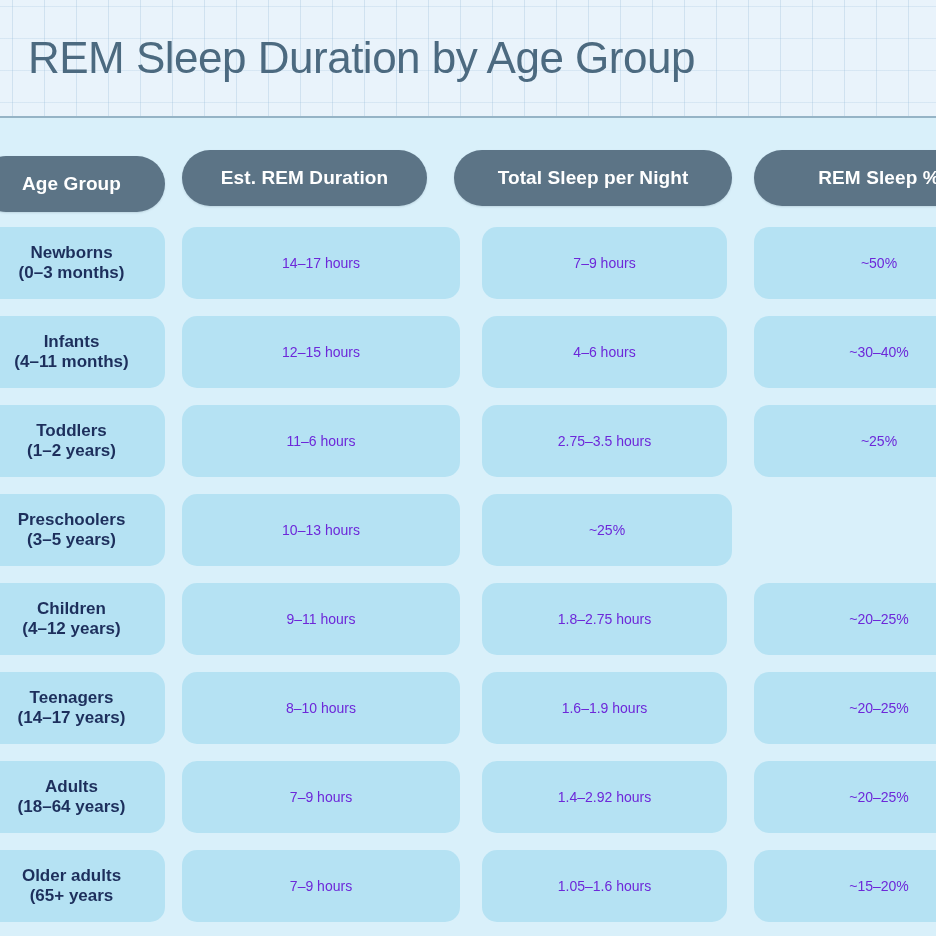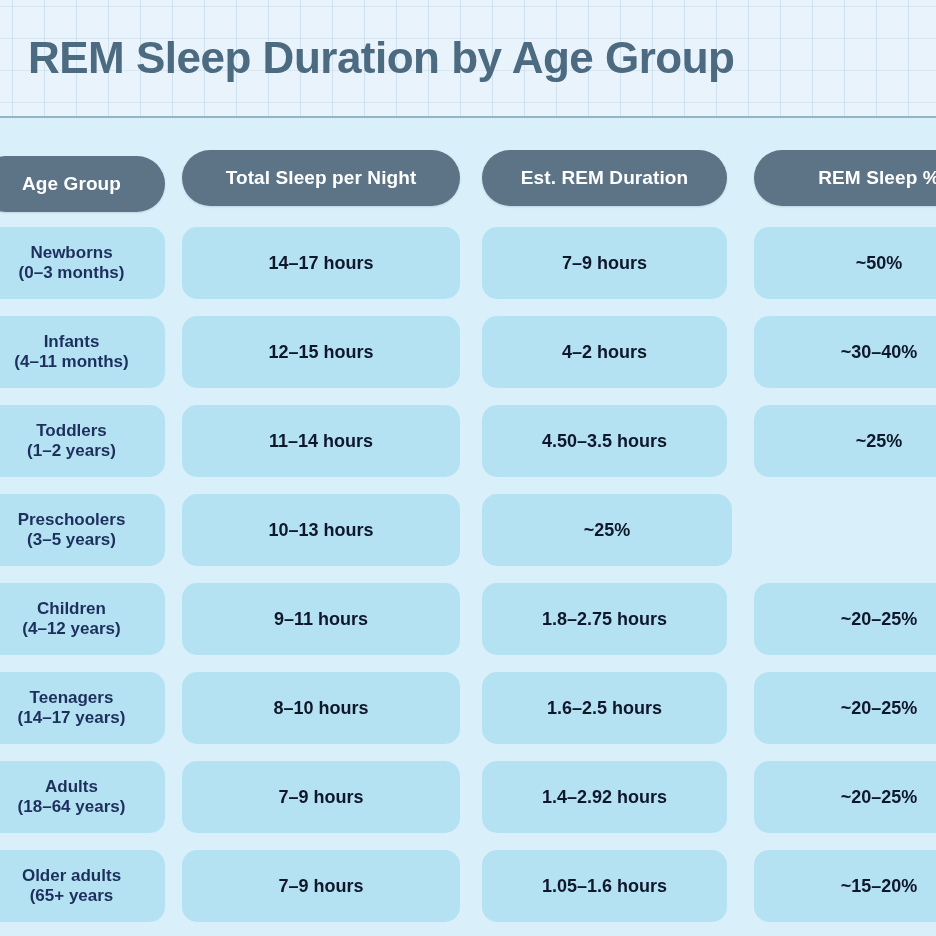--- a/index.html
+++ b/index.html
@@ -39,21 +39,21 @@
     box-sizing: border-box;
     border-bottom: 2px solid #96b4c6;
     overflow: hidden;
   }
 
   .title-text {
     position: absolute;
     left: 28px;
     top: 30px;
     font-size: 44px;
-    font-weight: bold;
+    font-weight: normal;
     letter-spacing: -0.5px;
     color: #4c6a80;
     white-space: nowrap;
     line-height: 56px;
   }
 
   
   .table-area {
     position: absolute;
     left: 0;
@@ -118,23 +118,23 @@
     background: #b5e2f3;
   }
   .data-pill.name {
     background: #b5e2f3;
     color: #1d2f5c;
     font-size: 17px;
     font-weight: bold;
     line-height: 20px;
   }
   .data-pill.value {
-    color: #0f172a;
-    font-size: 18px;
-    font-weight: bold;
+    color: #6d28d9;
+    font-size: 14px;
+    font-weight: normal;
     line-height: 22px;
   }
 
   .name-lines {
     display: block;
     width: 100%;
     text-align: center;
     white-space: nowrap;
   }
   .name-lines .l1 { display: block; }
@@ -147,22 +147,22 @@
 
   <div class="title-band">
     <div class="title-text">REM Sleep Duration by Age Group</div>
   </div>
 
   <div class="table-area">
     <div class="table-inner">
 
       <div class="row header-row">
         <div class="cell header-pill col-0">Age Group</div>
+        <div class="cell header-pill col-2">Est. REM Duration</div>
         <div class="cell header-pill col-1">Total Sleep per Night</div>
-        <div class="cell header-pill col-2">Est. REM Duration</div>
         <div class="cell header-pill col-3">REM Sleep %</div>
       </div>
 
       <div class="row data-row" style="top:93px;">
         <div class="cell data-pill name col-0">
           <span class="name-lines">
             <span class="l1">Newborns</span>
             <span class="l2">(0–3 months)</span>
           </span>
         </div>
@@ -172,33 +172,33 @@
       </div>
 
       <div class="row data-row" style="top:182px;">
         <div class="cell data-pill name col-0">
           <span class="name-lines">
             <span class="l1">Infants</span>
             <span class="l2">(4–11 months)</span>
           </span>
         </div>
         <div class="cell data-pill value col-1">12–15 hours</div>
-        <div class="cell data-pill value col-2">4–2 hours</div>
+        <div class="cell data-pill value col-2">4–6 hours</div>
         <div class="cell data-pill value col-3">~30–40%</div>
       </div>
 
       <div class="row data-row" style="top:271px;">
         <div class="cell data-pill name col-0">
           <span class="name-lines">
             <span class="l1">Toddlers</span>
             <span class="l2">(1–2 years)</span>
           </span>
         </div>
-        <div class="cell data-pill value col-1">11–14 hours</div>
-        <div class="cell data-pill value col-2">4.50–3.5 hours</div>
+        <div class="cell data-pill value col-1">11–6 hours</div>
+        <div class="cell data-pill value col-2">2.75–3.5 hours</div>
         <div class="cell data-pill value col-3">~25%</div>
       </div>
 
       <div class="row data-row" style="top:360px;">
         <div class="cell data-pill name col-0">
           <span class="name-lines">
             <span class="l1">Preschoolers</span>
             <span class="l2">(3–5 years)</span>
           </span>
         </div>
@@ -219,21 +219,21 @@
       </div>
 
       <div class="row data-row" style="top:538px;">
         <div class="cell data-pill name col-0">
           <span class="name-lines">
             <span class="l1">Teenagers</span>
             <span class="l2">(14–17 years)</span>
           </span>
         </div>
         <div class="cell data-pill value col-1">8–10 hours</div>
-        <div class="cell data-pill value col-2">1.6–2.5 hours</div>
+        <div class="cell data-pill value col-2">1.6–1.9 hours</div>
         <div class="cell data-pill value col-3">~20–25%</div>
       </div>
 
       <div class="row data-row" style="top:627px;">
         <div class="cell data-pill name col-0">
           <span class="name-lines">
             <span class="l1">Adults</span>
             <span class="l2">(18–64 years)</span>
           </span>
         </div>

